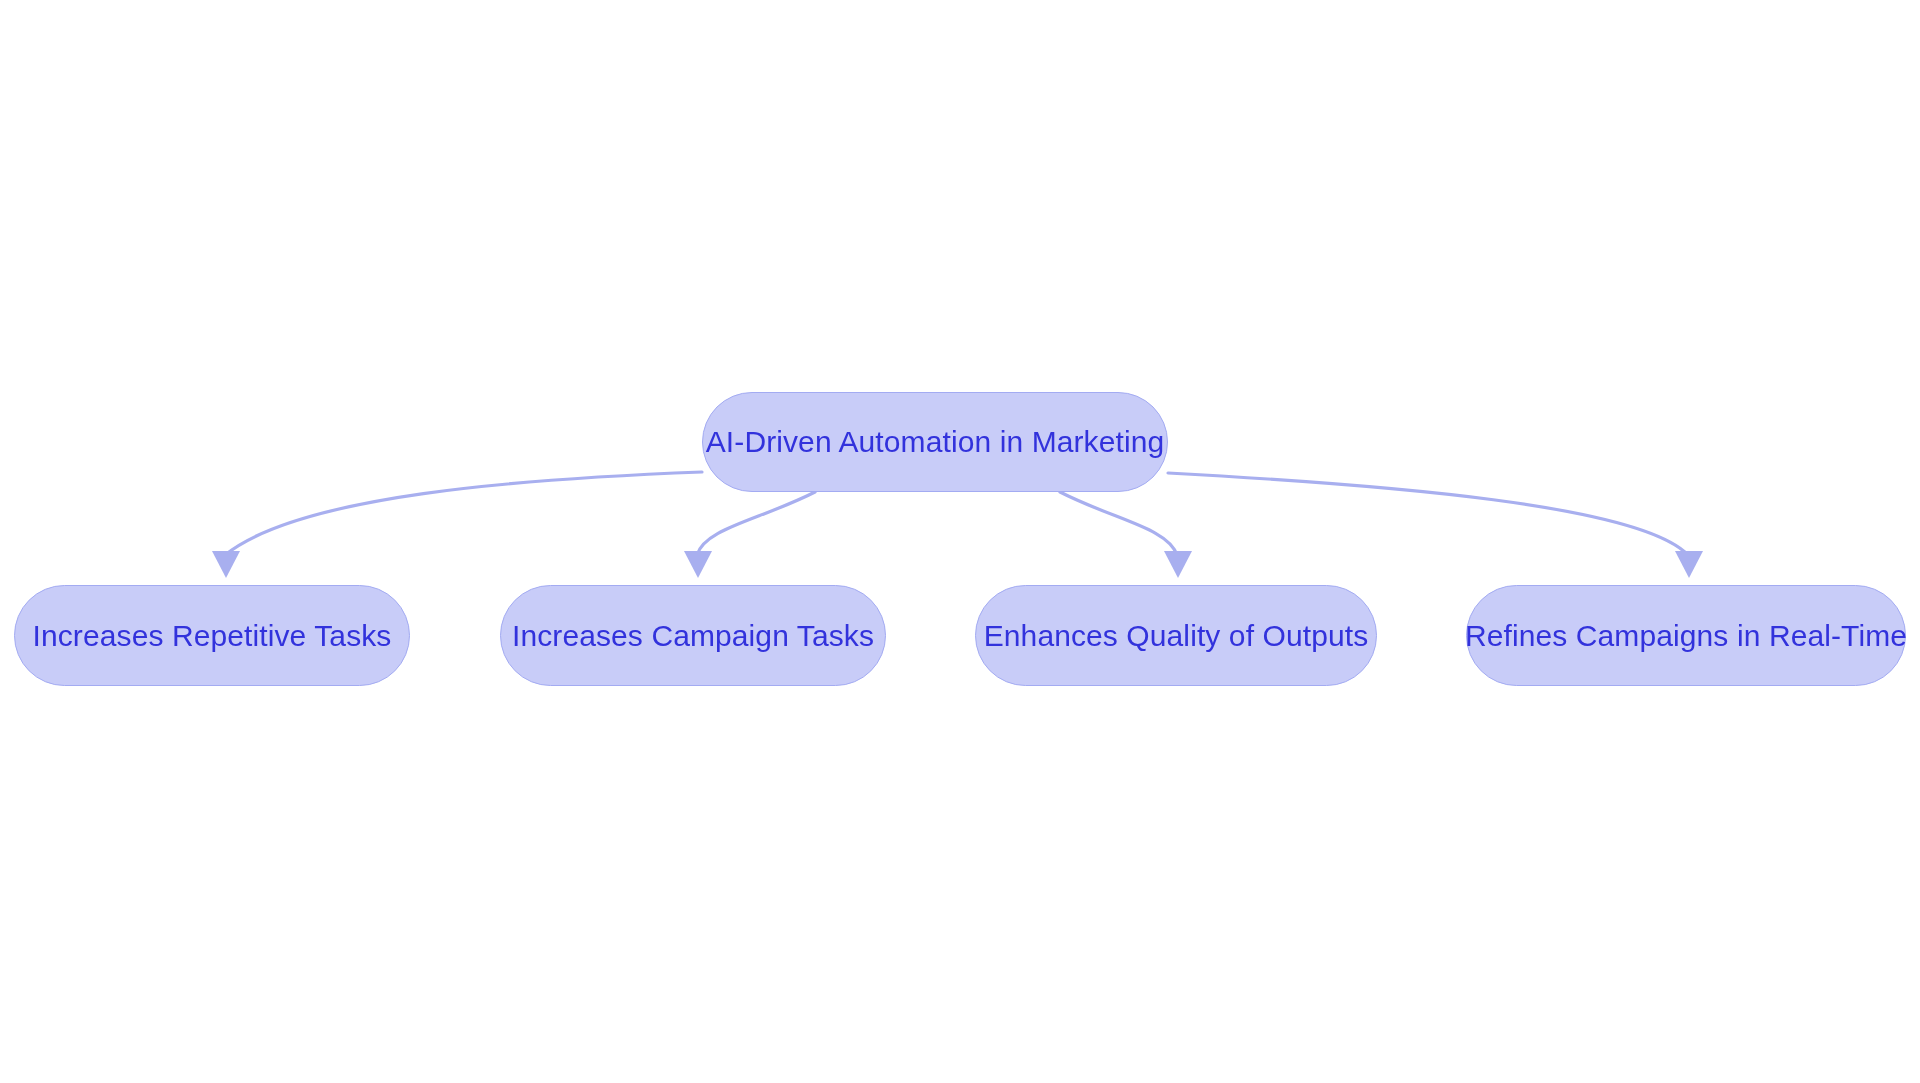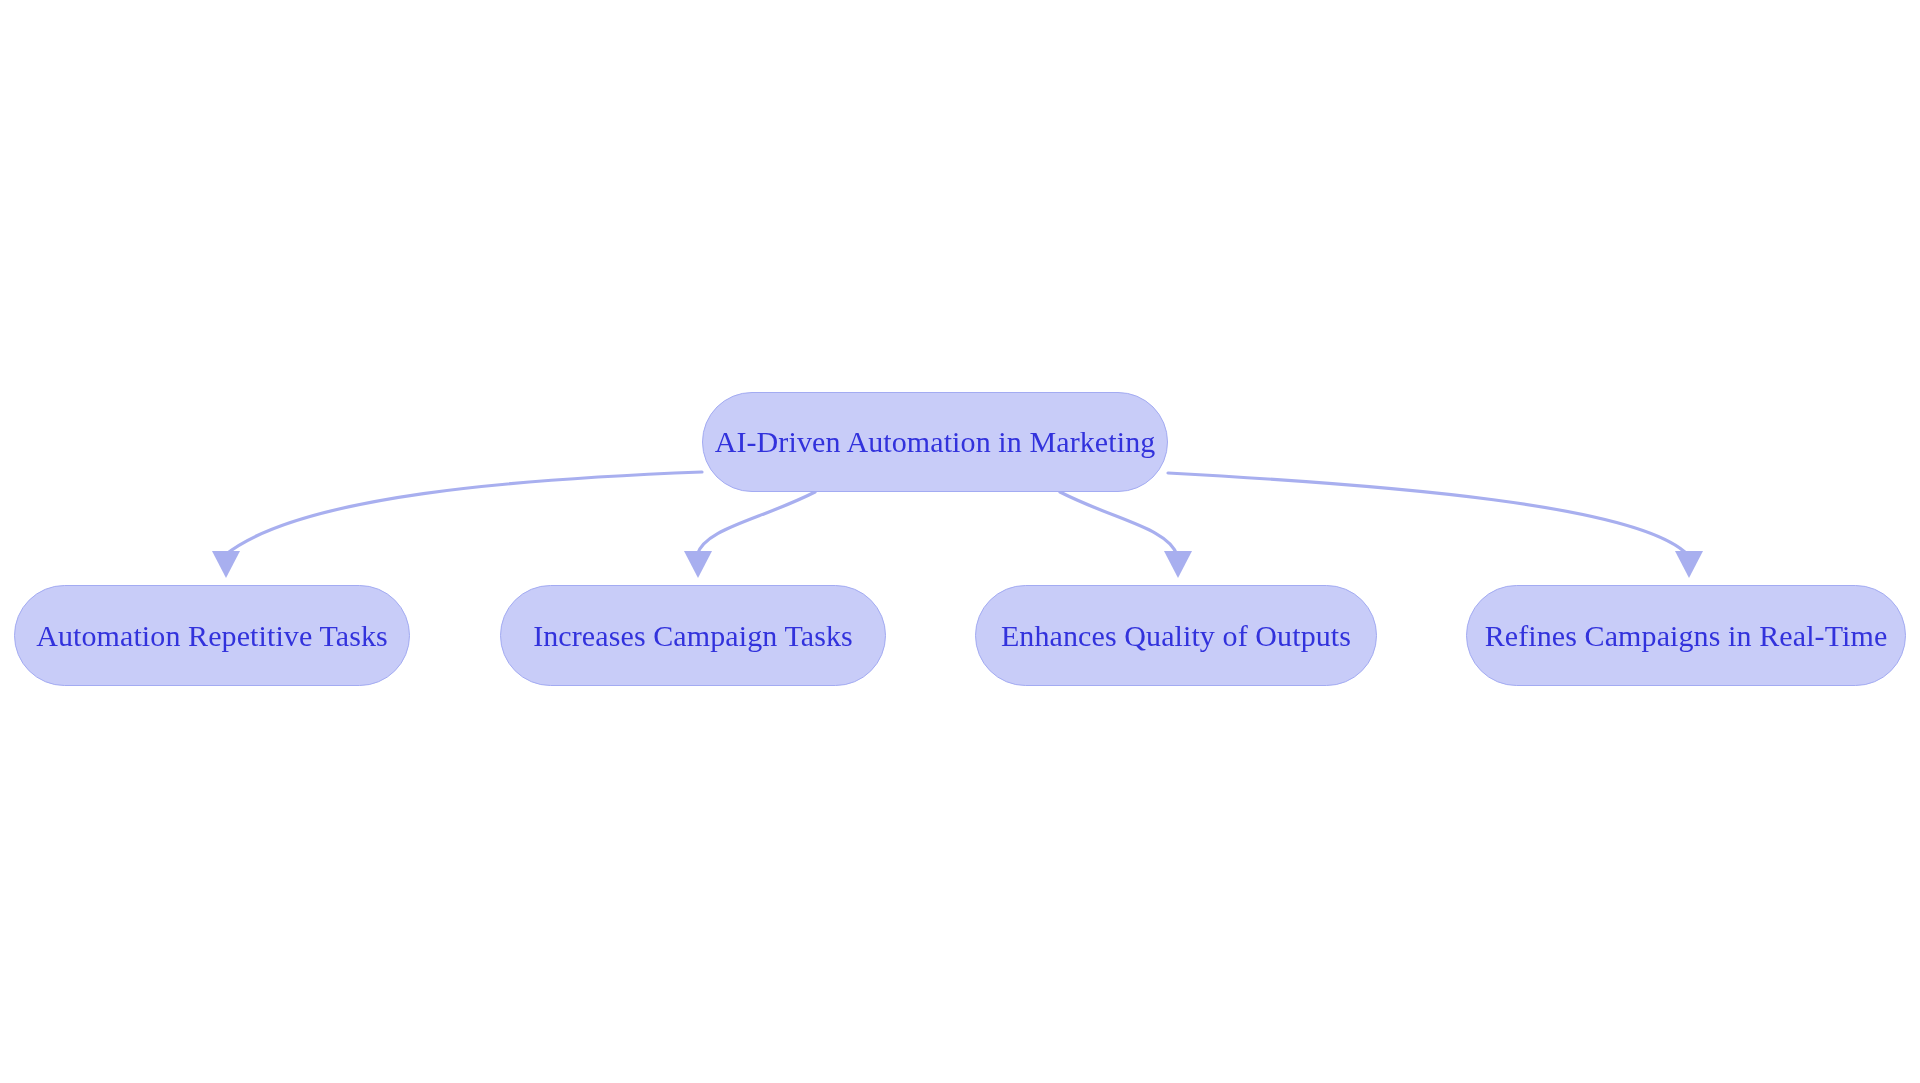--- a/index.html
+++ b/index.html
@@ -29,21 +29,21 @@
   .node {
     position: absolute;
     box-sizing: border-box;
     display: flex;
     align-items: center;
     justify-content: center;
     background: #c8ccf8;
     border: 1.4px solid #a3abf2;
     border-radius: 999px;
     color: #3232dc;
-    font-family: Liberation Serif, serif;
+    font-family: Liberation Sans, sans-serif;
     font-weight: 400;
     letter-spacing: 0.1px;
     white-space: nowrap;
     z-index: 2;
   }
   .node-label {
     display: block;
     line-height: 1;
   }
   #node-root {
@@ -107,21 +107,21 @@
       <path d="M 1164 551 L 1192 551 L 1178 578 Z"></path>
       <path d="M 1675 551 L 1703 551 L 1689 578 Z"></path>
     </g>
   </svg>
 
   <div class="node" id="node-root">
     <span class="node-label">AI-Driven Automation in Marketing</span>
   </div>
 
   <div class="node" id="node-leaf-0">
-    <span class="node-label">Automation Repetitive Tasks</span>
+    <span class="node-label">Increases Repetitive Tasks</span>
   </div>
 
   <div class="node" id="node-leaf-1">
     <span class="node-label">Increases Campaign Tasks</span>
   </div>
 
   <div class="node" id="node-leaf-2">
     <span class="node-label">Enhances Quality of Outputs</span>
   </div>
 

